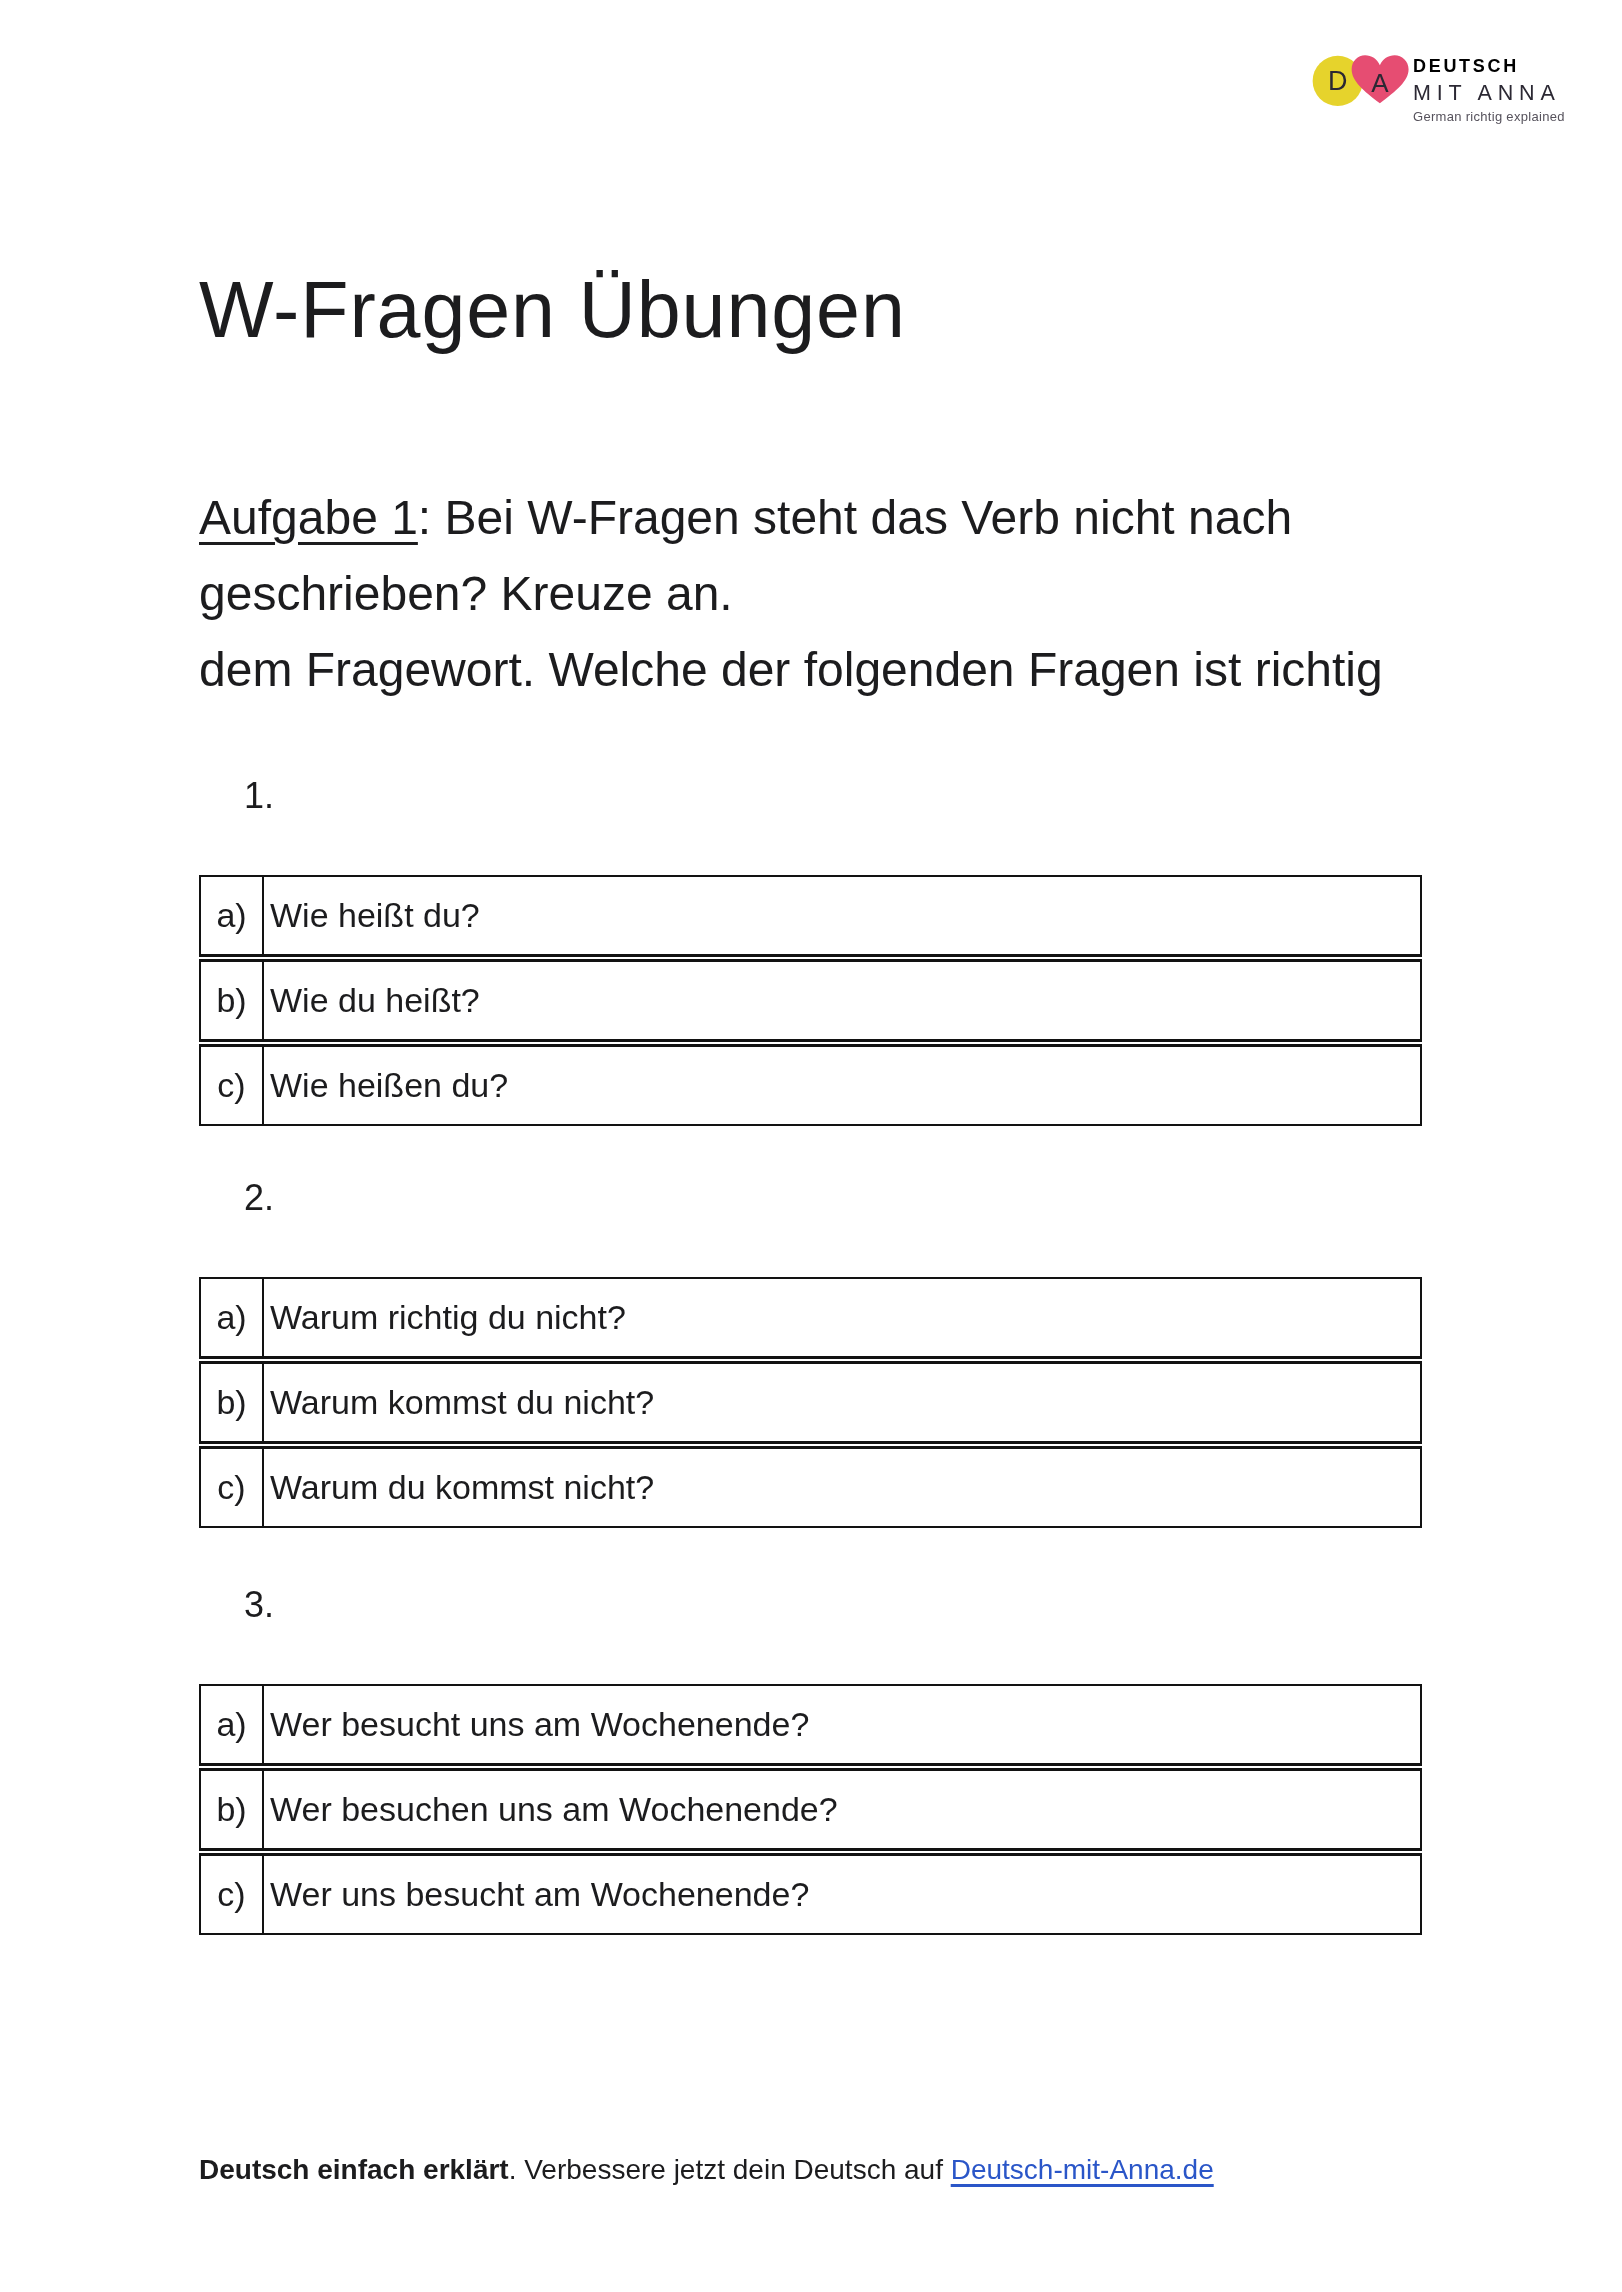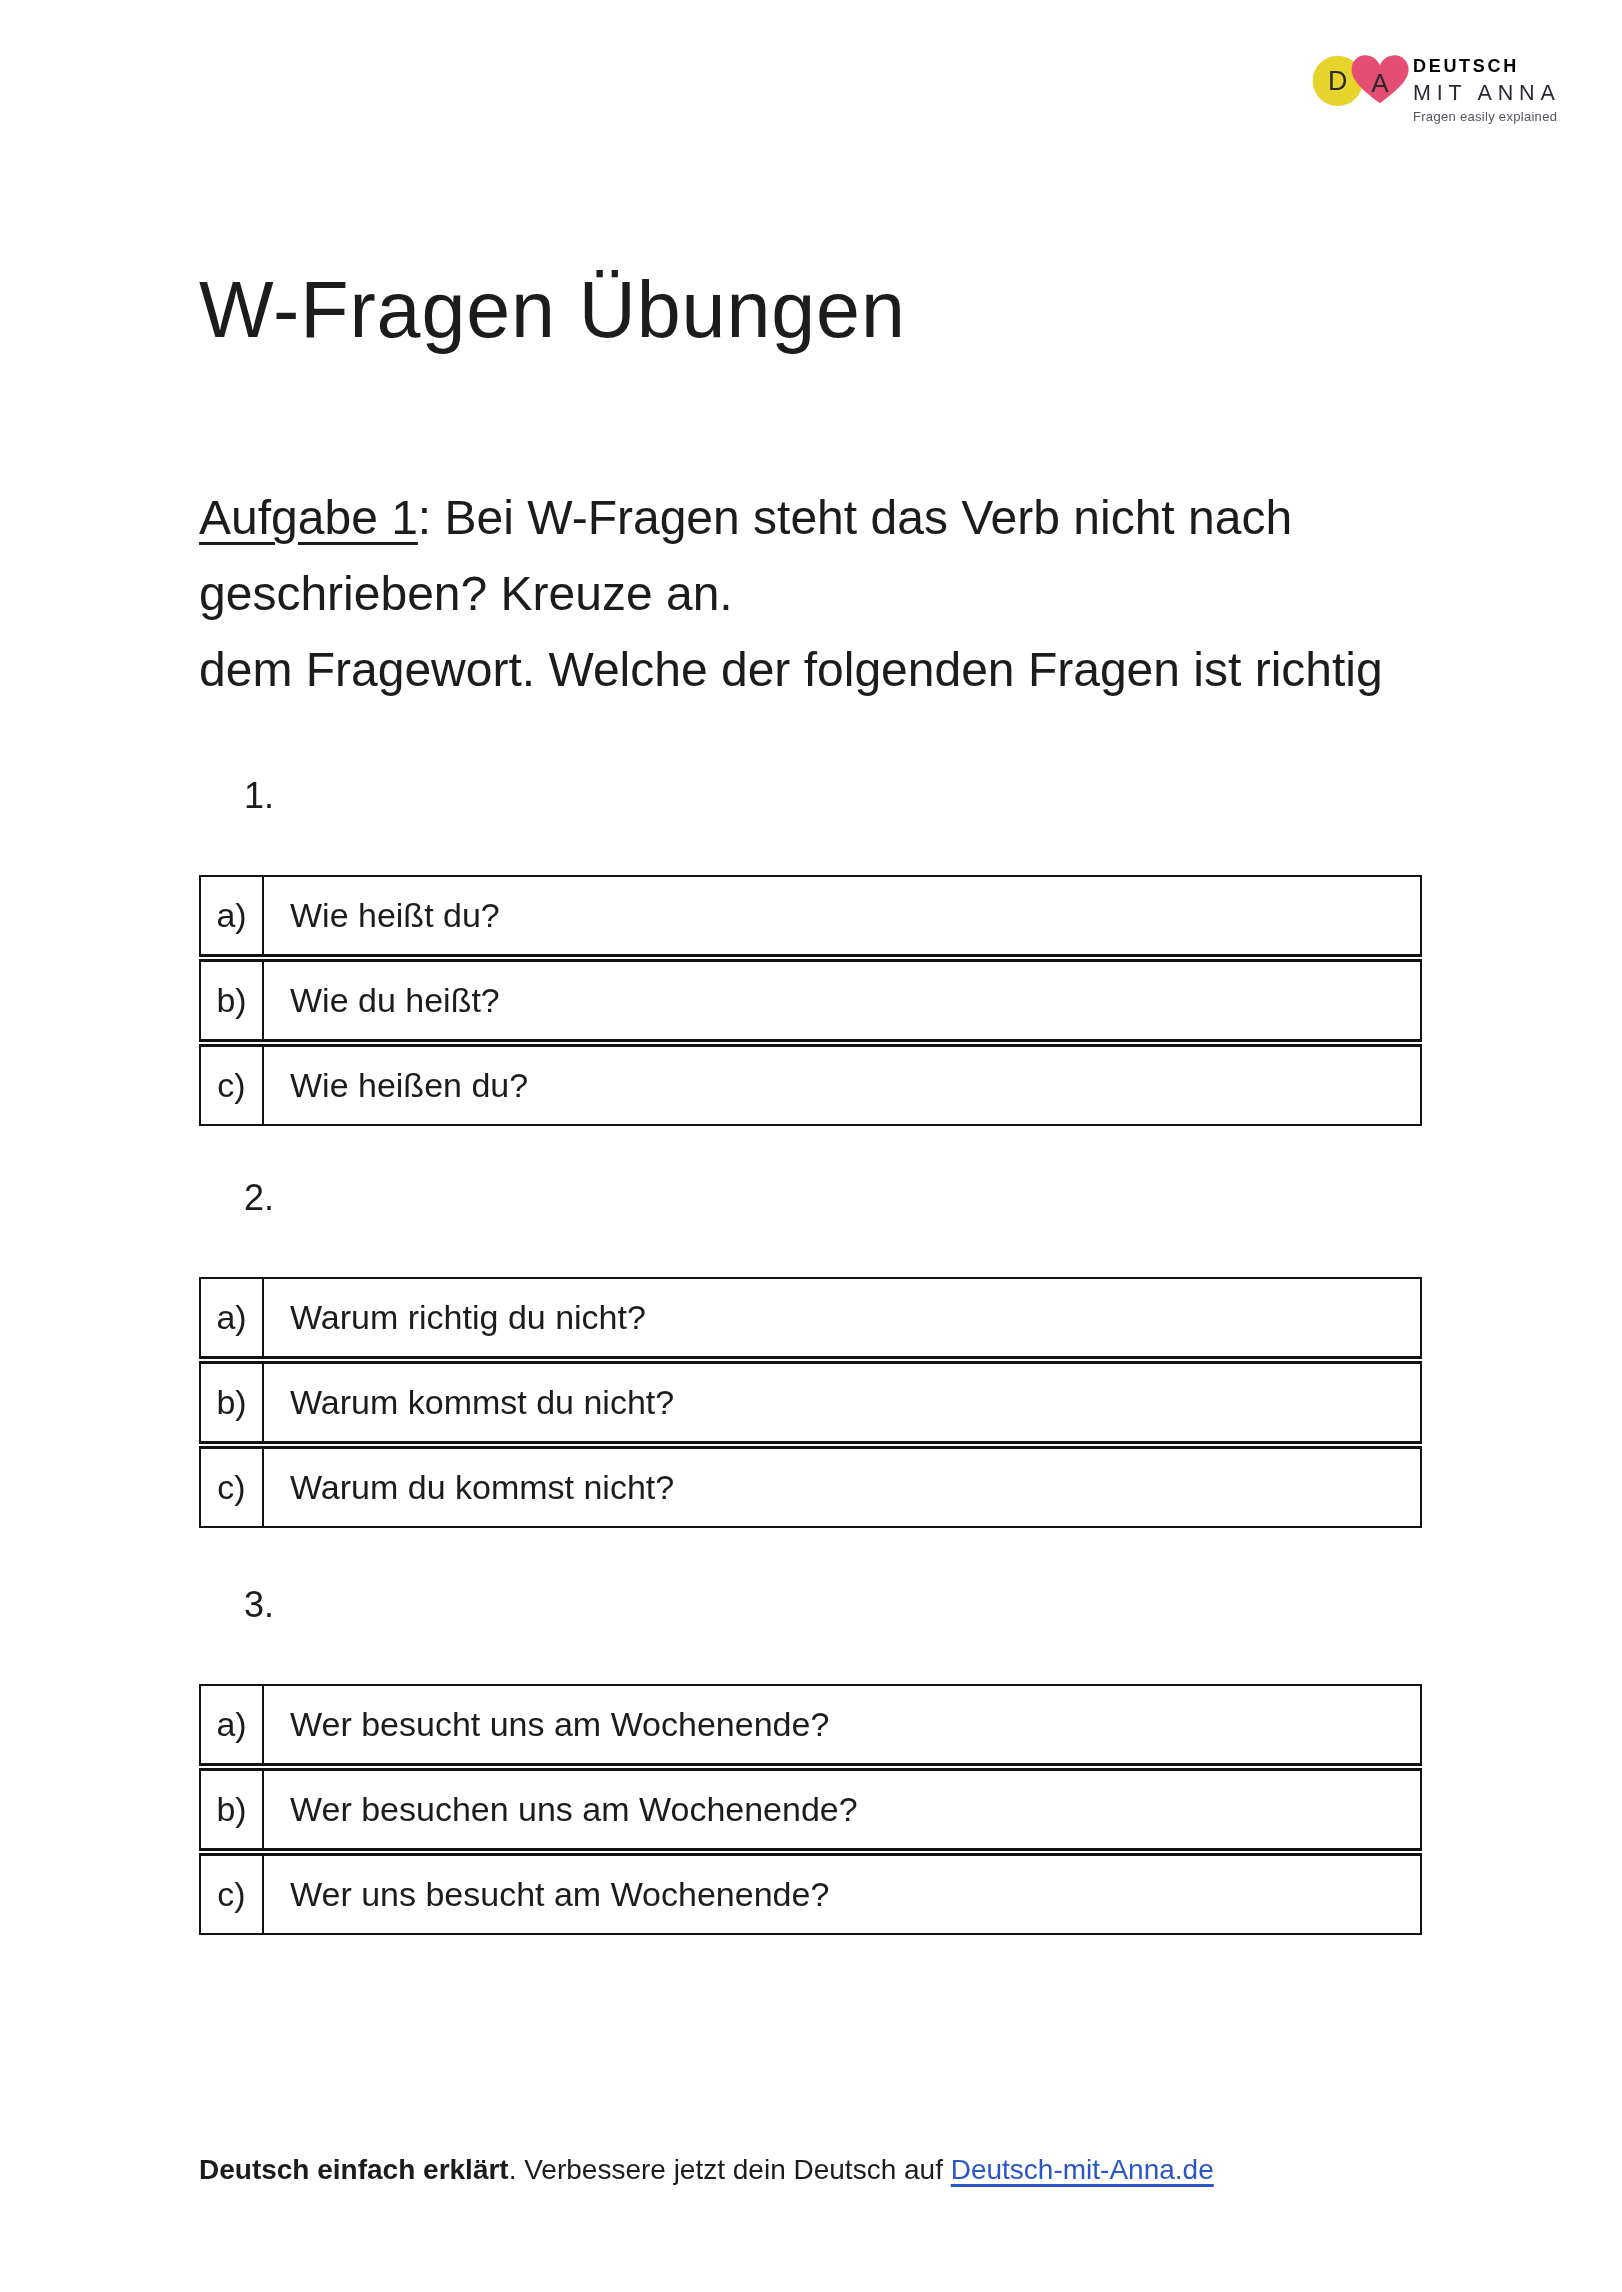--- a/index.html
+++ b/index.html
@@ -58,21 +58,21 @@
   table.qtable td {
     border:2.7px solid #121212;
     height:75px;
     font-size:34px;
     color:#1c1c1e;
     vertical-align:middle;
     background:#ffffff;
   }
   table.qtable tr + tr td { border-top:8px double #121212; }
   td.cell-letter { width:59px; text-align:center; }
-  td.cell-text { padding-left:26px; }
+  td.cell-text { padding-left:6px; }
 
   
   .footer {
     position:absolute; left:199px; top:2148px;
     font-size:28px; line-height:43px; white-space:nowrap; color:#1c1c1e;
   }
   .footer .bold { font-weight:700; }
   .footer a.site-link {
     color:#2a56c8;
     text-decoration:underline;
@@ -88,21 +88,21 @@
 
   <svg class="logo-graphic" viewBox="0 0 110 58" xmlns="http://www.w3.org/2000/svg">
     <circle cx="28.5" cy="30" r="28" fill="#e6d32c"></circle>
     <path fill="#e64d72" d="M75.5 55 C 57 41, 44 30, 44 17 C 44 8, 51 1.5, 59 1.5 C 66 1.5, 72.5 5.5, 75.5 12.5 C 78.5 5.5, 85 1.5, 92 1.5 C 100 1.5, 107.5 8, 107.5 17 C 107.5 30, 94 41, 75.5 55 Z"></path>
     <text x="28.5" y="40" text-anchor="middle" font-size="30" fill="#2b2833" font-family="Liberation Sans, sans-serif">D</text>
     <text x="75.5" y="42" text-anchor="middle" font-size="29" fill="#2b2833" font-family="Liberation Sans, sans-serif">A</text>
   </svg>
   <div class="brand">
     <div class="brand-l1">DEUTSCH</div>
     <div class="brand-l2">MIT ANNA</div>
-    <div class="brand-l3">Fragen easily explained</div>
+    <div class="brand-l3">German richtig explained</div>
   </div>
 
   <h1 class="doc-title" style="margin:0;">W-Fragen Übungen</h1>
 
   <div class="task">
     <div><span class="ul">Aufgabe 1</span><span>: Bei W-Fragen steht das Verb nicht nach</span></div>
     <div>geschrieben? Kreuze an.</div>
     <div>dem Fragewort. Welche der folgenden Fragen ist richtig</div>
   </div>
 

